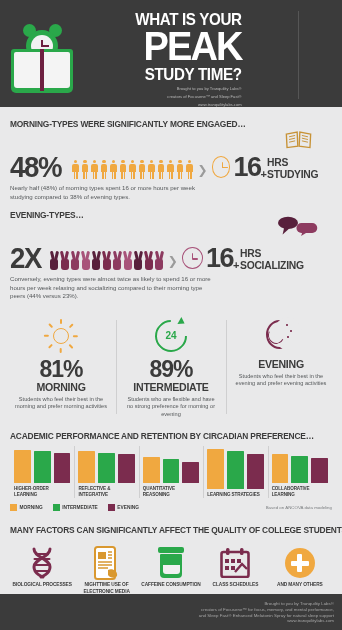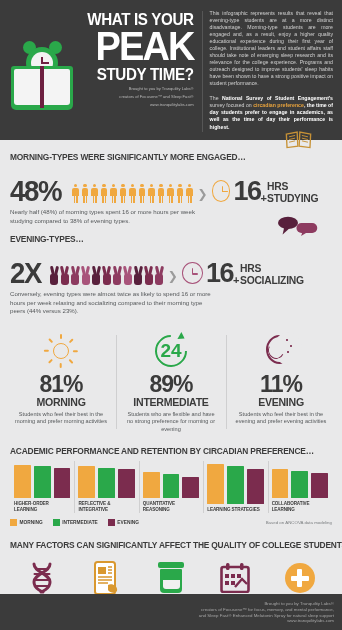--- a/index.html
+++ b/index.html
@@ -8,24 +8,25 @@
     font-family:"Liberation Sans", sans-serif;
     background:#e9e9ea;
     width:342px; height:630px;
     overflow:hidden;
     color:#3a3a3a;
   }
 
   
   .header {
     background:#3b3b3b;
-    height:140px;
+    height:107px;
     display:flex;
     padding:7px 6px 4px 6px;
     position:relative;
+    gap:48px;
   }
   .logo-wrap { width:72px; display:flex; align-items:center; justify-content:center; flex:0 0 72px; }
   .logo { position:relative; width:62px; height:78px; }
   .clock-body {
     position:absolute; left:15px; top:14px; width:32px; height:32px;
     border-radius:50%; background:#2aa84a;
   }
   .clock-face {
     position:absolute; left:20px; top:19px; width:22px; height:22px;
     border-radius:50%; background:#f2f2f2;
@@ -56,21 +57,21 @@
 
   
   .band { padding:0 10px; }
   .sec-head {
     font-weight:bold; font-size:9px; color:#3b3b3b;
     letter-spacing:-0.2px; transform:scaleX(0.93); transform-origin:left;
     white-space:nowrap;
   }
 
   .morning-sec { padding-top:12px; }
-  .stat-row { display:flex; align-items:flex-end; margin-top:10px; height:34px; }
+  .stat-row { display:flex; align-items:flex-end; margin-top:19px; height:34px; }
   .bignum { font-weight:bold; font-size:30px; line-height:30px; color:#3b3b3b; letter-spacing:-1.5px; transform:scaleX(0.92); transform-origin:left bottom; }
   .people { display:flex; align-items:flex-end; gap:1.5px; margin:0 0 3px 6px; }
   .person { width:8px; height:19px; position:relative; }
   .p-head { position:absolute; left:2.4px; top:0; width:3.2px; height:3.2px; border-radius:50%; }
   .p-body { position:absolute; left:0.6px; top:3.6px; width:6.8px; height:8px; border-radius:2px 2px 0 0; }
   .p-leg-l { position:absolute; left:2.2px; top:11px; width:1.6px; height:8px; }
   .p-leg-r { position:absolute; left:4.6px; top:11px; width:1.6px; height:8px; }
 
   .hand { width:9px; height:19px; position:relative; margin-bottom:0px; }
   .h-palm { position:absolute; left:0.5px; top:8px; width:8px; height:11px; border-radius:2px 2px 3px 3px; }
@@ -105,21 +106,21 @@
   .col-name { font-weight:bold; font-size:11.5px; color:#3b3b3b; letter-spacing:-0.3px; transform:scaleX(0.92); line-height:13px; }
   .col-desc { font-size:5.6px; line-height:7.4px; color:#55585a; margin-top:2px; padding:0 4px; }
 
   
   .sun { width:34px; height:34px; position:relative; }
   .sun-core { position:absolute; left:9px; top:9px; width:16px; height:16px; border-radius:50%; border:1.7px solid #f0a840; }
   .ray { position:absolute; left:16.2px; top:0; width:1.7px; height:5px; background:#f0a840; border-radius:1px; transform-origin:0.85px 17px; }
   
   .c24 { width:32px; height:32px; position:relative; }
   .c24-ring { position:absolute; inset:0; border-radius:50%; border:2.4px solid #2aa84a; border-top-color:transparent; transform:rotate(44deg); }
-  .c24-txt { position:absolute; inset:0; display:flex; align-items:center; justify-content:center; font-weight:bold; font-size:19px; color:#2aa84a; }
+  .c24-txt { position:absolute; inset:0; display:flex; align-items:center; justify-content:center; font-weight:bold; font-size:10px; color:#2aa84a; }
   .c24-arrow { position:absolute; right:1px; top:-1px; width:0; height:0; border-left:4px solid transparent; border-right:4px solid transparent; border-bottom:6px solid #2aa84a; transform:rotate(120deg); }
   
   .moon { width:30px; height:32px; position:relative; }
   .moon-o { position:absolute; left:0; top:0; width:27px; height:29px; border-radius:50%; border:2.3px solid #7b2c4e; }
   .moon-cut { position:absolute; left:8px; top:-3px; width:28px; height:33px; border-radius:50%; background:#e9e9ea; }
   .moon-in { position:absolute; left:2px; top:7px; width:16px; height:17px; border-radius:50%; border:1.4px solid #7b2c4e; border-right-color:transparent; border-top-color:transparent; transform:rotate(-18deg); }
   .star { position:absolute; width:1.6px; height:1.6px; border-radius:50%; background:#7b2c4e; }
 
   
   .chart-sec { margin-top:13px; padding:0 10px; }
@@ -409,21 +410,20 @@
     <div class="icon-slot">
       <div class="moon">
         <div class="moon-o"></div>
         <div class="moon-cut"></div>
         <div class="moon-in"></div>
         <div class="star" style="left:20px;top:4px;"></div>
         <div class="star" style="left:24px;top:10px;"></div>
         <div class="star" style="left:21px;top:16px;"></div>
       </div>
     </div>
-    <div class="col-pct">11%</div>
     <div class="col-name">EVENING</div>
     <div class="col-desc">Students who feel their best in the evening and prefer evening activities</div>
   </div>
 </div>
 
 <div class="chart-sec">
   <div class="sec-head">ACADEMIC PERFORMANCE AND RETENTION BY CIRCADIAN PREFERENCE…</div>
   <div class="chart-area" id="chart-area">
       <div class="grp">
         <div class="bars">

